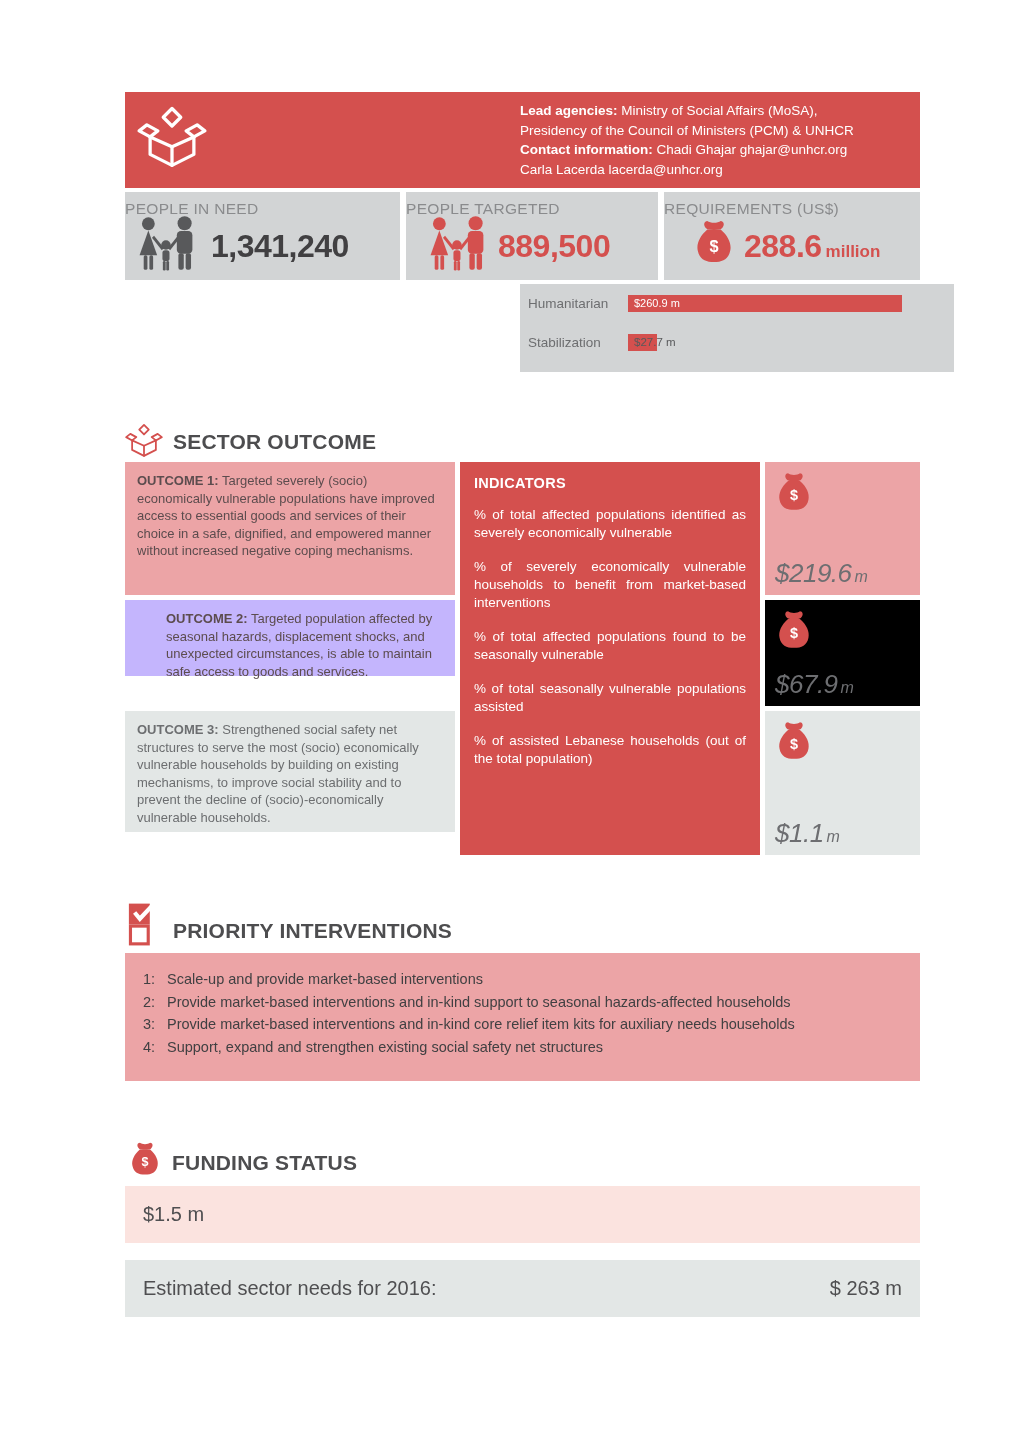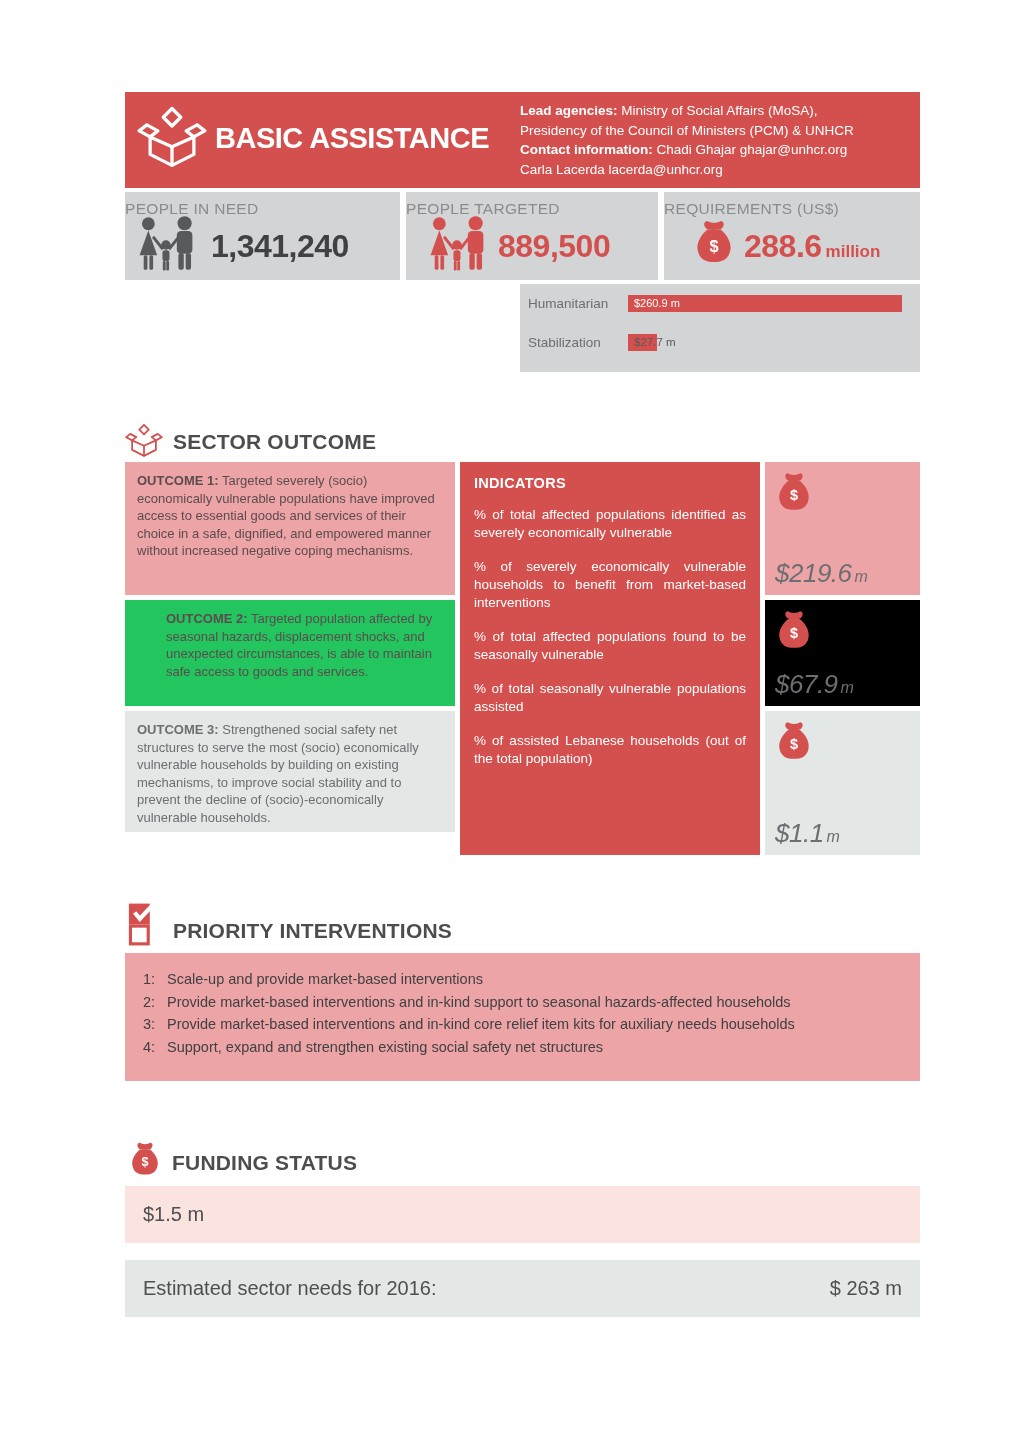--- a/index.html
+++ b/index.html
@@ -13,21 +13,21 @@
   .header-title{position:absolute;left:90px;top:30px;font-size:29px;font-weight:bold;color:#ffffff;letter-spacing:-0.5px;}
   .header-info{position:absolute;left:395px;top:9px;width:392px;font-size:13.5px;line-height:19.5px;color:#ffffff;}
   .header-info b{font-weight:bold;}
 
   
   .panel{background:#d2d4d5;}
   .p1{left:125px;top:192px;width:275px;height:88px;}
   .p2{left:406px;top:192px;width:252px;height:88px;}
   .p3{left:664px;top:192px;width:256px;height:88px;}
   .p4{left:125px;top:280px;width:389px;height:92px;}
-  .p5{left:520px;top:284px;width:400px;height:88px;}
+  .p5{left:520px;top:284px;width:400px;height:88px;padding-left:34px;}
   .stat-label{position:absolute;top:8px;left:0;width:100%;text-align:left;font-size:15.5px;color:#8a8b8d;letter-spacing:0.3px;}
   .big-num{font-size:32px;font-weight:bold;letter-spacing:-0.5px;}
   .dark{color:#414042;}
   .red{color:#d4504e;}
   .family-icon{position:absolute;width:66px;height:58px;}
   .bag-icon{width:40px;height:44px;color:#d4504e;}
   .million{font-size:17px;font-weight:bold;color:#d4504e;margin-left:4px;}
   .sub-label{font-size:15px;color:#8a8b8d;letter-spacing:0.3px;text-align:center;}
   .partners-icon{position:absolute;left:6px;top:30px;width:62px;height:56px;color:#d4504e;}
 
@@ -44,21 +44,21 @@
   .so-icon{left:125px;top:423px;width:38px;height:36px;color:#d4504e;}
   .so-head{left:173px;top:430px;}
   .pi-icon{left:127px;top:901px;width:32px;height:46px;}
   .pi-head{left:173px;top:919px;}
   .fs-icon{left:130px;top:1142px;width:30px;height:34px;color:#d4504e;}
   .fs-head{left:172px;top:1151px;}
 
   
   .obox{left:125px;width:330px;padding:10px 12px;box-sizing:border-box;font-size:13px;line-height:17.5px;}
   .o1{top:462px;height:133px;background:#eca4a6;color:#5c4c4e;}
-  .o2{top:600px;height:106px;background:#22c55e;color:#5c4c4e;padding-left:41px;}
+  .o2{top:600px;height:76px;background:#c4b5fd;color:#5c4c4e;padding-left:41px;}
   .o3{top:711px;height:121px;background:#e3e7e6;color:#6c6e70;}
   .obox b{font-weight:bold;}
   .ind{left:460px;top:462px;width:300px;height:393px;background:#d4504e;color:#ffffff;
        padding:12px 14px;box-sizing:border-box;font-size:13.5px;line-height:18px;}
   .ind h4{margin:0 0 14px 0;font-size:14.5px;font-weight:bold;letter-spacing:0.3px;}
   .ind p{margin:0 0 16px 0;text-align:justify;}
   .abox{left:765px;width:155px;}
   .a1{top:462px;height:133px;background:#eca4a6;}
   .a2{top:600px;height:106px;background:#000000;}
   .a3{top:711px;height:144px;background:#e3e7e6;}
@@ -140,21 +140,20 @@
 </svg>
 
 <div class="page">
 
   <div class="abs header">
     <div class="header-icon">
       <svg viewBox="0 0 64 60" width="70" height="66">
           <use href="#openbox"></use>
         </svg>
     </div>
-    <div class="header-title">BASIC ASSISTANCE</div>
     <div class="header-info">
       <div><b>Lead agencies:</b><span> Ministry of Social Affairs (MoSA),</span></div>
       <div><b></b><span>Presidency of the Council of Ministers (PCM)  &amp;  UNHCR</span></div>
       <div><b>Contact information:</b><span> Chadi Ghajar ghajar@unhcr.org</span></div>
       <div><b></b><span>Carla Lacerda lacerda@unhcr.org</span></div>
     </div>
   </div>
 
   <div class="abs panel p1">
     <div class="stat-label">PEOPLE IN NEED</div>

